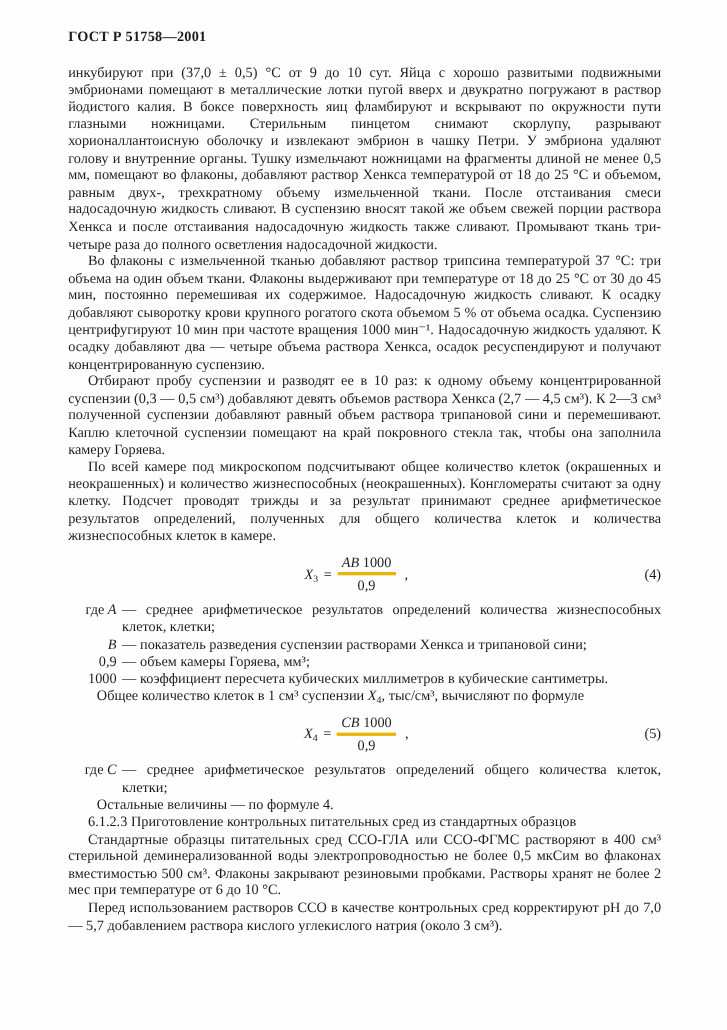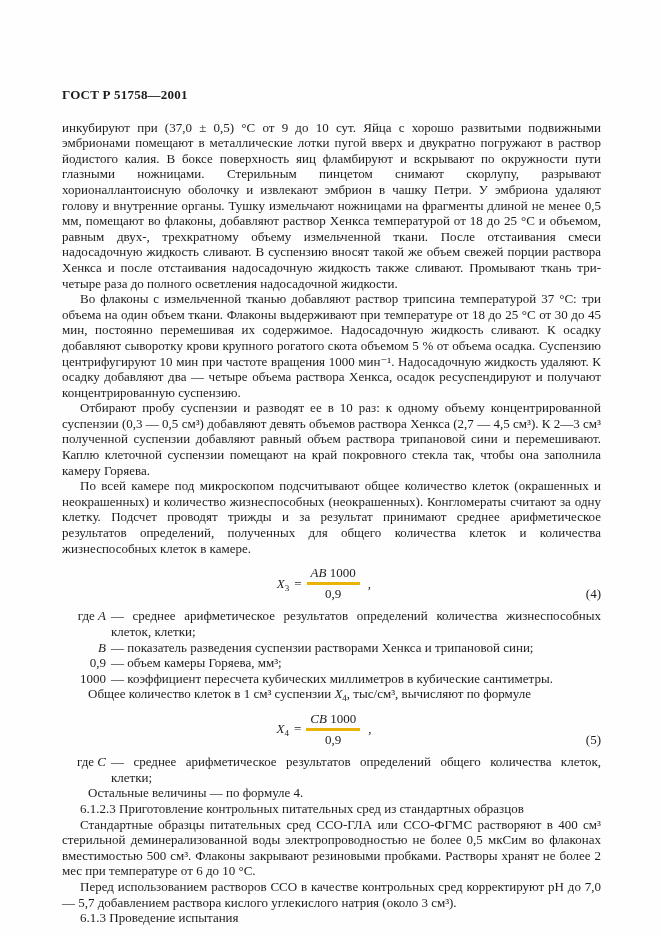--- a/index.html
+++ b/index.html
@@ -10,21 +10,21 @@
   .page {
     position: relative;
     width: 661px;
     height: 936px;
     background: #fefefe;
     color: #1c1c1c;
     font-family: "Liberation Serif", "DejaVu Serif", serif;
     font-size: 13px;
     line-height: 15.6px;
     box-sizing: border-box;
-    padding: 87px 60px 0 62px;
+    padding: 25px 60px 0 62px;
     overflow: hidden;
   }
   .std-header {
     font-weight: bold;
     margin-bottom: 17px;
     letter-spacing: 0.2px;
   }
   p.para {
     margin: 0;
     text-align: justify;
@@ -32,21 +32,21 @@
   p.indent { text-indent: 18px; }
   p.indent2 { text-indent: 26px; }
   .var { font-style: italic; }
   sub {
     font-size: 9px;
     vertical-align: -3px;
     line-height: 0;
   }
   .formula-row {
     display: flex;
-    align-items: flex-end;
+    align-items: center;
     margin: 9px 0 7px 0;
   }
   .formula-center {
     flex: 1;
     text-align: center;
   }
   .formula {
     display: inline-flex;
     align-items: center;
     white-space: nowrap;
@@ -155,15 +155,14 @@
   </div>
 
   <p class="para indent2">Остальные величины — по формуле 4.</p>
 
   <p class="para indent">6.1.2.3 Приготовление контрольных питательных сред из стандартных образцов</p>
 
   <p class="para indent">Стандартные образцы питательных сред ССО-ГЛА или ССО-ФГМС растворяют в 400 см³ стерильной деминерализованной воды электропроводностью не более 0,5 мкСим во флаконах вместимостью 500 см³. Флаконы закрывают резиновыми пробками. Растворы хранят не более 2 мес при температуре от 6 до 10 °С.</p>
 
   <p class="para indent">Перед использованием растворов ССО в качестве контрольных сред корректируют рН до 7,0 — 5,7 добавлением раствора кислого углекислого натрия (около 3 см³).</p>
 
-  <p class="para indent">6.1.3 Проведение испытания</p>
 
 </div>
 
 </body></html>

